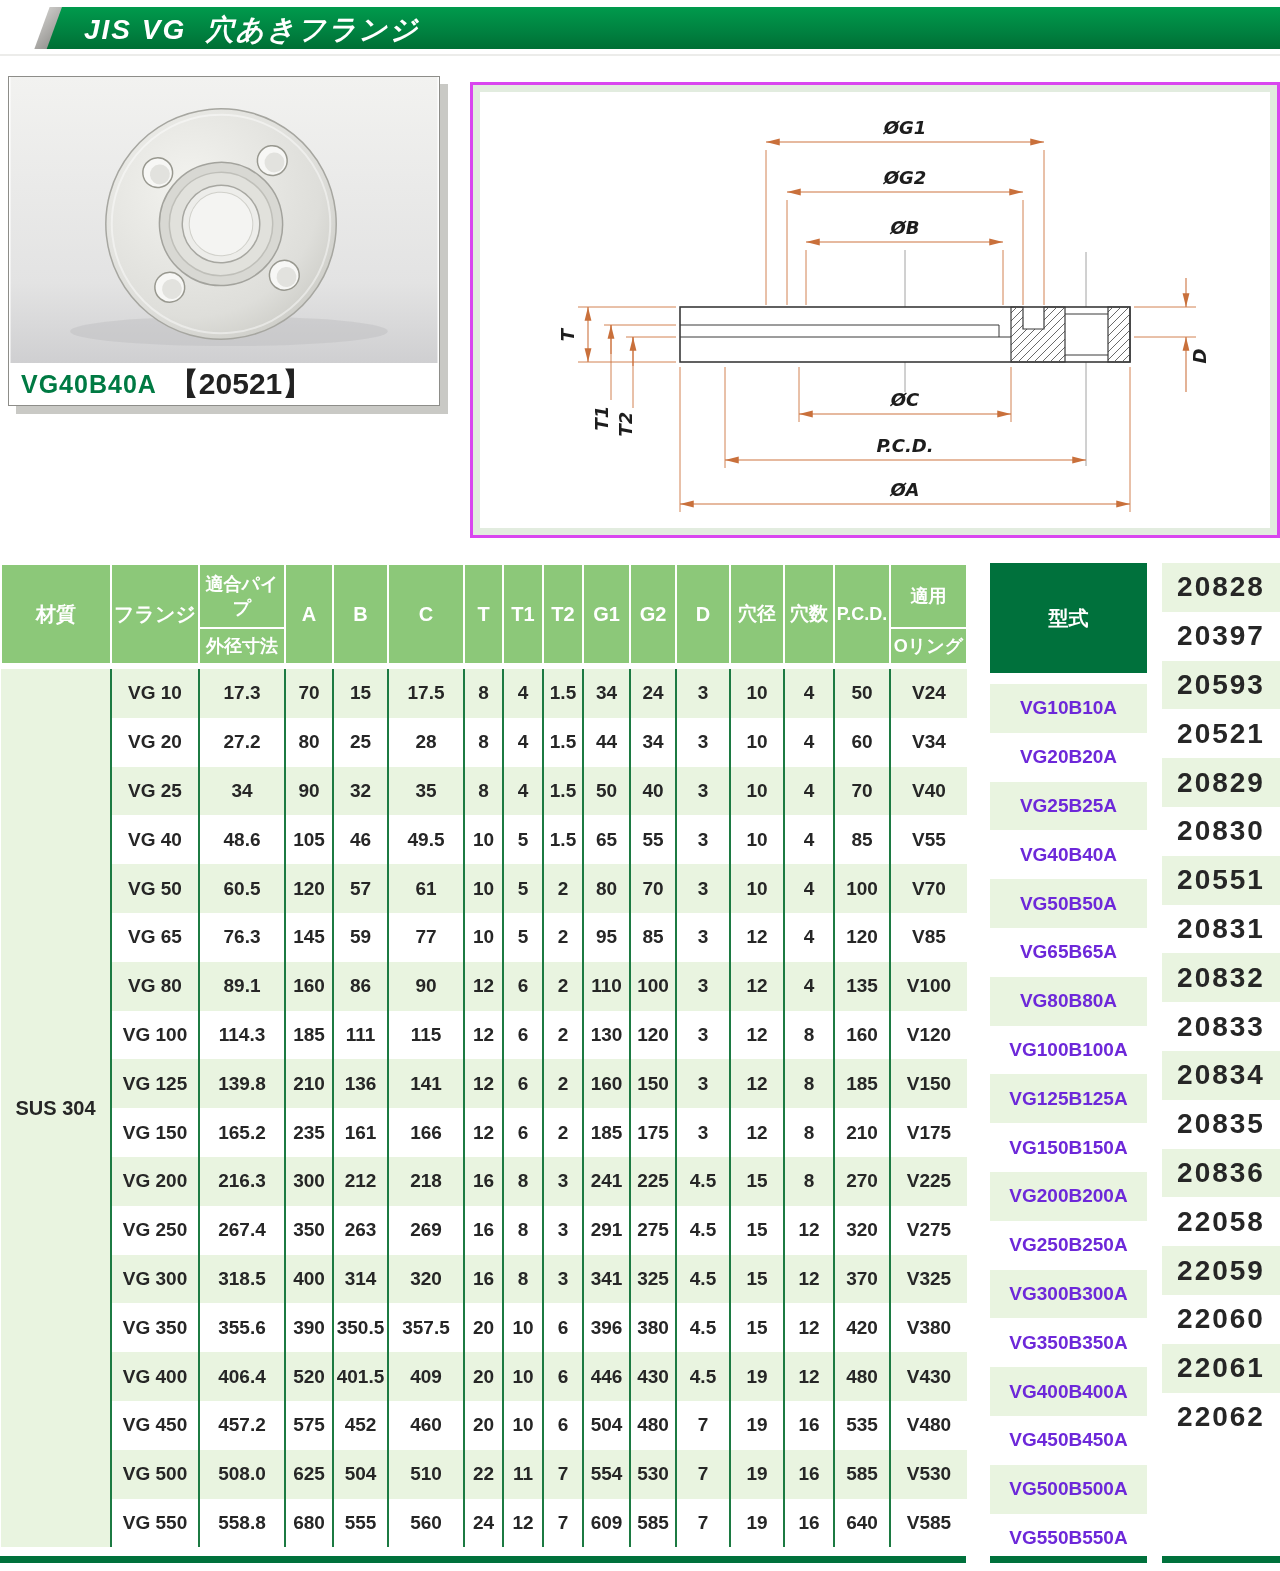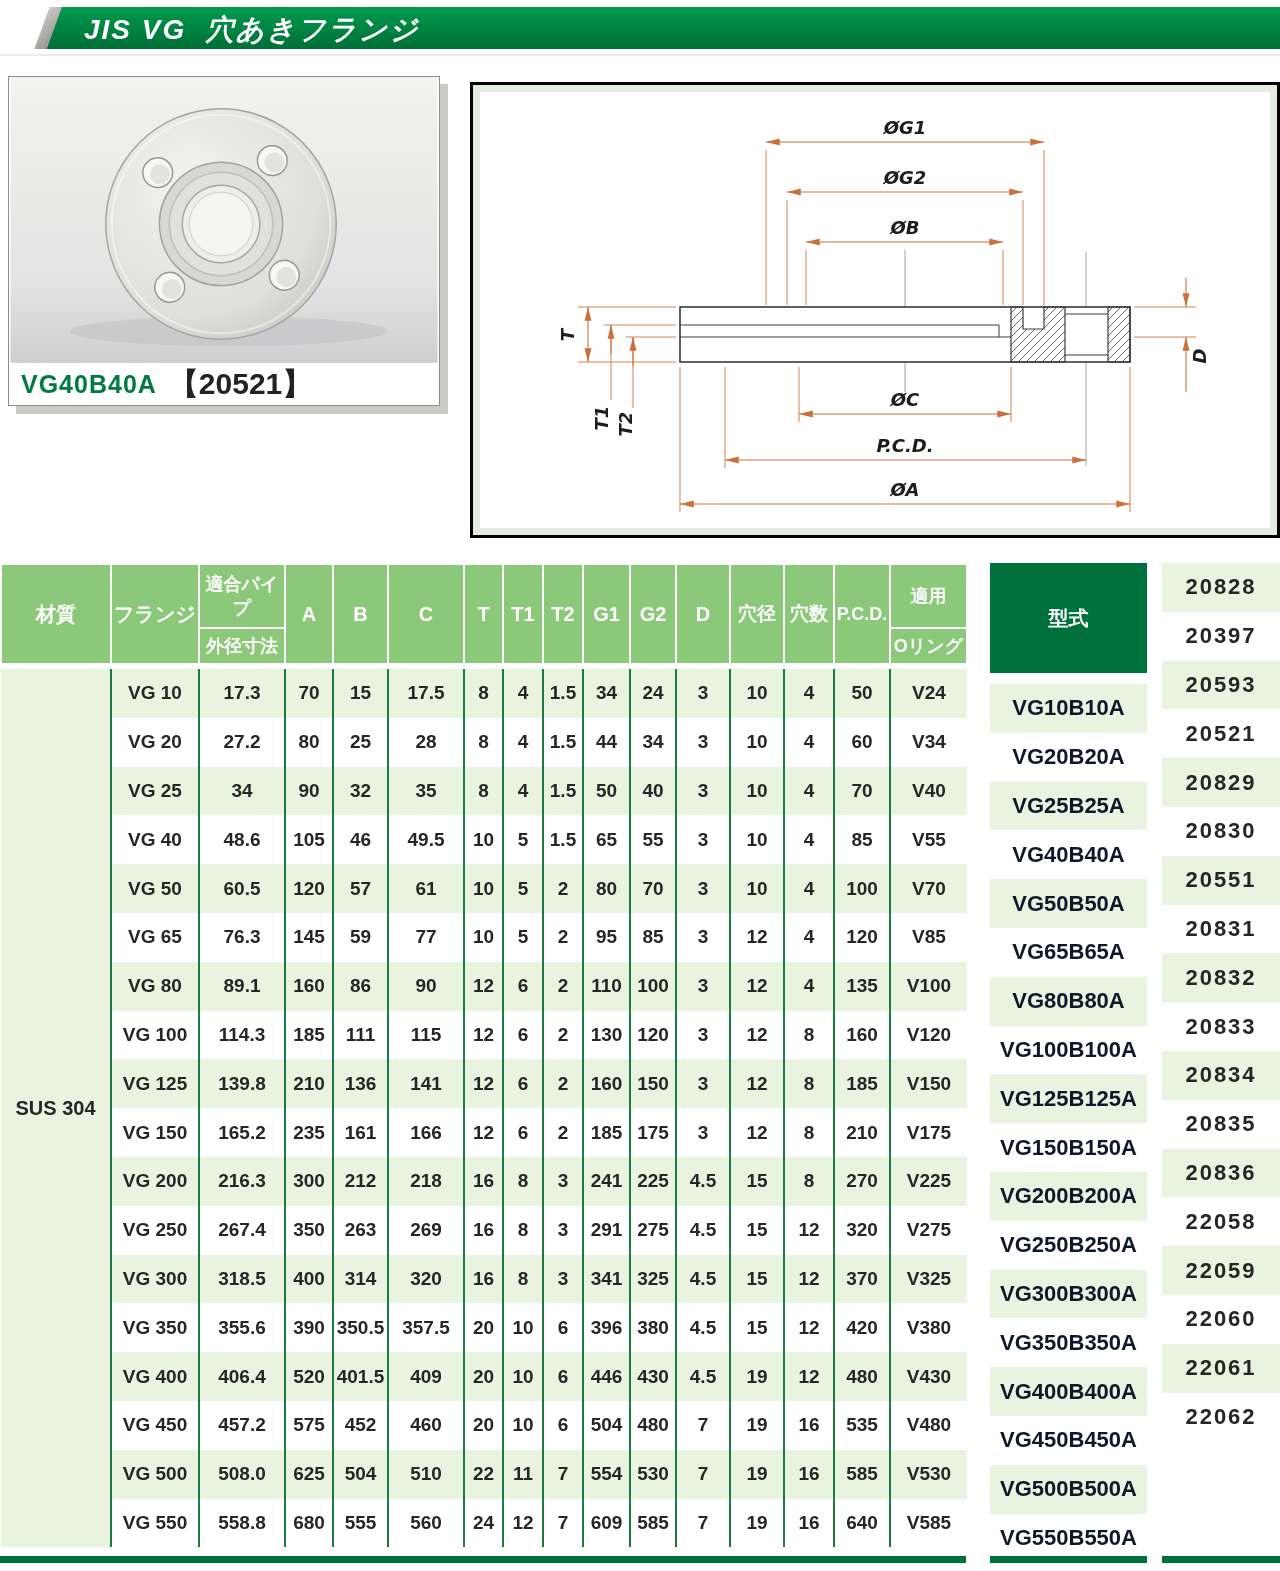--- a/index.html
+++ b/index.html
@@ -20,21 +20,21 @@
   
   .photo-card{position:absolute;left:8px;top:76px;width:432px;height:330px;background:#fff;
       border:1px solid #8d8d89;box-shadow:8px 8px 0 #c9c9c5;box-sizing:border-box;}
   .photo-area{width:430px;height:286px;display:block;}
   .photo-caption{height:42px;display:flex;align-items:center;padding-left:12px;gap:12px;background:#fff;}
   .caption-model{color:#007a43;font-weight:bold;font-size:25px;letter-spacing:1px;}
   .caption-code{color:#222;font-weight:bold;font-size:30px;}
 
   
   .diagram-card{position:absolute;left:470px;top:82px;width:810px;height:456px;
-      border:3px solid #000000;background:#e2ecdf;padding:7px;box-sizing:border-box;}
+      border:3px solid #d946ef;background:#e2ecdf;padding:7px;box-sizing:border-box;}
   .diagram-inner{width:790px;height:436px;background:#fff;}
   .oln{stroke:#3a3a3a;stroke-width:1.6;fill:#fff;}
   .thin{stroke:#3a3a3a;stroke-width:1;}
   .cl{stroke:#8a8a8a;stroke-width:0.8;}
   .dim{stroke:#cd7440;stroke-width:1.1;fill:none;}
   .ext{stroke:#cd7440;stroke-width:0.9;}
   .lbl{font:italic bold 18px "DejaVu Sans",sans-serif;fill:#1d1d1d;}
 
   
   table.main{position:absolute;left:0;top:563px;width:966px;border-collapse:collapse;table-layout:fixed;}
@@ -52,22 +52,22 @@
   .main tbody tr:nth-child(odd) td{background:#fff;}
   .main td.mat{background:#e9f4e0 !important;font-size:20px;}
 
   
   .side-col{position:absolute;top:563px;}
   .side-head{height:110px;display:flex;align-items:center;justify-content:center;
       color:#fff;font-weight:bold;font-size:20px;margin-bottom:11px;}
   .side-col.model .side-head{background:#00713c;}
   .side-col.code .side-head{background:#3a3634;}
   .side-cell{height:48.8px;display:flex;align-items:center;justify-content:center;font-weight:bold;}
-  .side-col.model .side-cell{font-size:22px;color:#0f172a;}
-  .side-col.code .side-cell{font-size:22px;color:#262626;letter-spacing:2px;}
+  .side-col.model .side-cell{font-size:19px;color:#6d28d9;}
+  .side-col.code .side-cell{font-size:28px;color:#262626;letter-spacing:2px;}
   .side-body .side-cell:nth-child(odd){background:#e9f4e0;}
   .side-body .side-cell:nth-child(even){background:#fff;}
 
   .bar{position:absolute;top:1556px;height:7px;background:#00713c;}
 </style>
 </head>
 <body>
 
 <div class="page">
 

